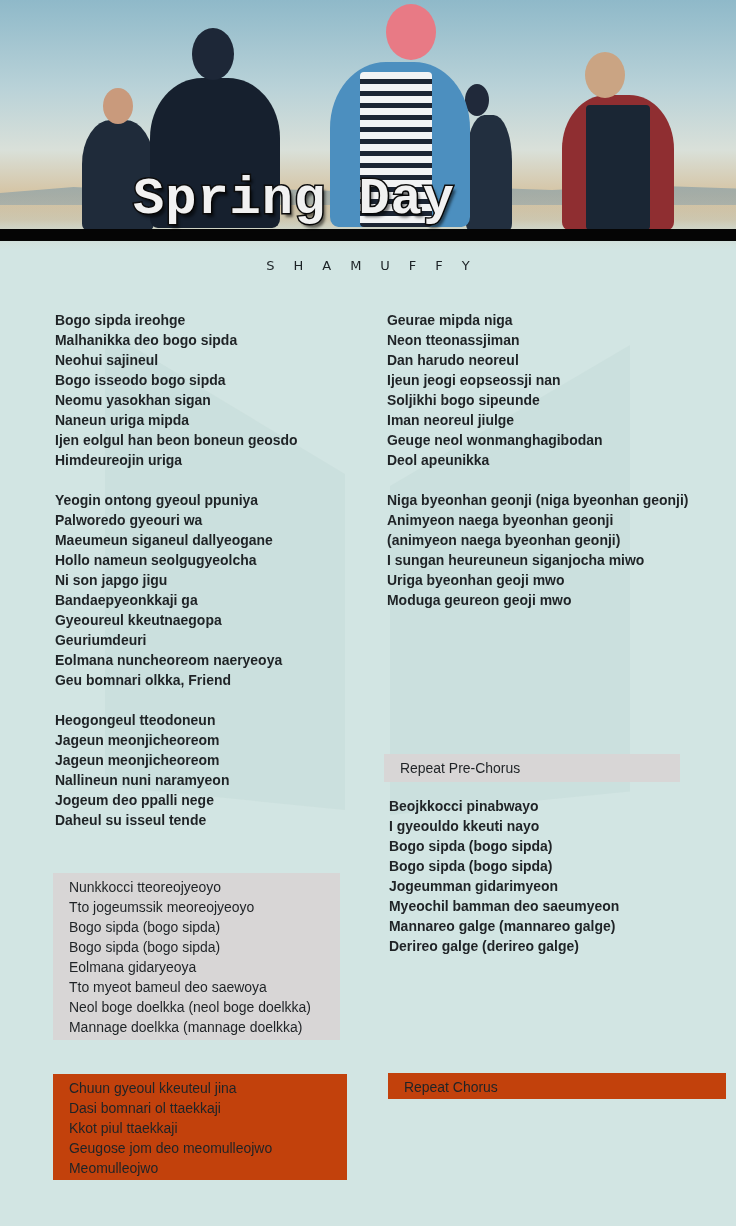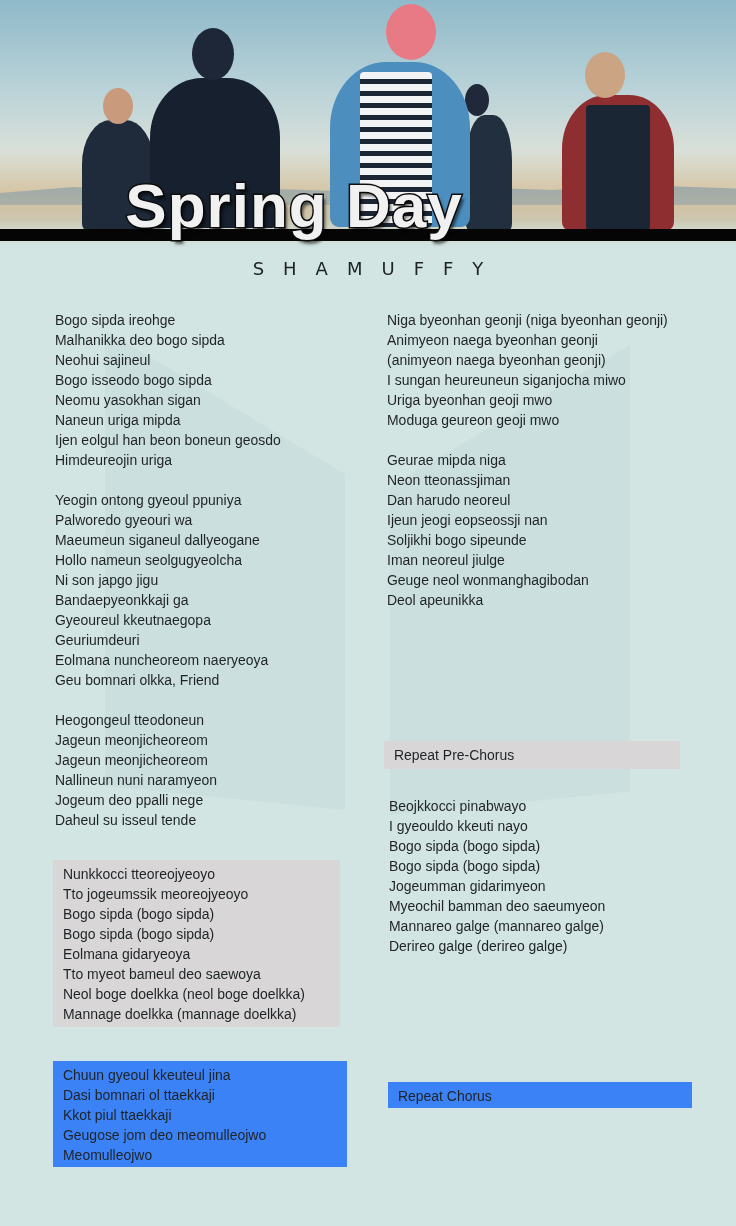--- a/index.html
+++ b/index.html
@@ -45,67 +45,67 @@
     .f5 { left: 562px; top: 95px; width: 112px; height: 135px; background: #8f2e31; }
     .f5b { left: 586px; top: 105px; width: 64px; height: 125px; background: #1a2634; border-radius: 4px; }
     .f5h { left: 585px; top: 52px; width: 40px; height: 46px; background: #caa483; }
 
     .title-bar {
       position: absolute; left: 0; top: 229px; width: 736px; height: 12px;
       background: #050505;
     }
     .title {
       position: absolute; left: 0; top: 170px; width: 588px; text-align: center;
-      font-family: Liberation Sans, sans-serif; font-weight: bold;
-      font-size: 62px; letter-spacing: 1px;
+      font-family: Liberation Mono, monospace; font-weight: bold;
+      font-size: 52px; letter-spacing: 1px;
       color: #f1f1f1;
       -webkit-text-stroke: 3px #0e0e0e;
       paint-order: stroke fill;
       text-shadow: 3px 4px 3px rgba(0,0,0,0.55);
     }
     .author {
       position: absolute; left: 0; top: 258px; width: 736px; text-align: center;
-      font-family: "DejaVu Sans", sans-serif; font-size: 18px;
+      font-family: "DejaVu Sans", sans-serif; font-size: 13px;
       letter-spacing: 19px; padding-left: 19px;
       color: #1c2226;
     }
 
     
     .watermark {
       position: absolute; opacity: 0.35; background: #bfd6d4;
     }
     .wm-left { left: 105px; top: 330px; width: 240px; height: 480px;
       clip-path: polygon(0 0, 100% 30%, 100% 100%, 0 95%); }
     .wm-right { left: 390px; top: 345px; width: 240px; height: 470px;
       clip-path: polygon(0 30%, 100% 0, 100% 95%, 0 100%); }
 
     
     .col { position: absolute; }
     .col-left { left: 55px; top: 310px; width: 300px; }
     .col-right { left: 387px; top: 310px; width: 340px; }
-    .stanza { margin-bottom: 20px; }
+    .stanza { margin-bottom: 20px; font-weight: bold; }
     .line {
       display: block;
       font-family: "Liberation Sans", sans-serif;
       font-size: 15.5px; line-height: 20px; height: 20px;
       white-space: nowrap;
       transform: scaleX(0.9); transform-origin: left center;
       color: #1f2326;
     }
     .hl {
-      position: absolute; padding: 4px 0 4px 10px;
+      position: absolute; padding: 4px 0 4px 16px; margin-top: 13px;
     }
     .hl-grey { background: #d8d6d6; }
-    .hl-blue { background: #3b82f6; }
+    .hl-blue { background: #c2410c; }
     .hl .line { padding-left: 0; }
 
     .prechorus { left: 53px; top: 860px; width: 287px; height: 167px; }
     .chorus { left: 53px; top: 1061px; width: 294px; height: 106px; }
     .repeat-pre { left: 384px; top: 741px; width: 296px; height: 28px; }
-    .repeat-chorus { left: 388px; top: 1082px; width: 304px; height: 26px; }
+    .repeat-chorus { left: 388px; top: 1060px; width: 338px; height: 26px; }
     .repeat-pre .line, .repeat-chorus .line { line-height: 20px; }
   </style>
 </head>
 <body>
 
 <div class="banner">
   <div class="banner-photo"></div>
   <div class="mountains"></div>
   <div class="figure f1"></div>
   <div class="fig-head f1h"></div>
@@ -174,37 +174,37 @@
 <div class="hl hl-blue chorus">
   <span class="line">Chuun gyeoul kkeuteul jina</span>
   <span class="line">Dasi bomnari ol ttaekkaji</span>
   <span class="line">Kkot piul ttaekkaji</span>
   <span class="line">Geugose jom deo meomulleojwo</span>
   <span class="line">Meomulleojwo</span>
 </div>
 
 <div class="col col-right">
   <div class="stanza">
-    <span class="line">Niga byeonhan geonji (niga byeonhan geonji)</span>
-    <span class="line">Animyeon naega byeonhan geonji</span>
-    <span class="line">(animyeon naega byeonhan geonji)</span>
-    <span class="line">I sungan heureuneun siganjocha miwo</span>
-    <span class="line">Uriga byeonhan geoji mwo</span>
-    <span class="line">Moduga geureon geoji mwo</span>
-  </div>
-  <div class="stanza">
     <span class="line">Geurae mipda niga</span>
     <span class="line">Neon tteonassjiman</span>
     <span class="line">Dan harudo neoreul</span>
     <span class="line">Ijeun jeogi eopseossji nan</span>
     <span class="line">Soljikhi bogo sipeunde</span>
     <span class="line">Iman neoreul jiulge</span>
     <span class="line">Geuge neol wonmanghagibodan</span>
     <span class="line">Deol apeunikka</span>
   </div>
+  <div class="stanza">
+    <span class="line">Niga byeonhan geonji (niga byeonhan geonji)</span>
+    <span class="line">Animyeon naega byeonhan geonji</span>
+    <span class="line">(animyeon naega byeonhan geonji)</span>
+    <span class="line">I sungan heureuneun siganjocha miwo</span>
+    <span class="line">Uriga byeonhan geoji mwo</span>
+    <span class="line">Moduga geureon geoji mwo</span>
+  </div>
 </div>
 
 <div class="hl hl-grey repeat-pre">
   <span class="line">Repeat Pre-Chorus</span>
 </div>
 
 <div class="col" style="left:389px; top:796px; width:340px;">
   <div class="stanza">
     <span class="line">Beojkkocci pinabwayo</span>
     <span class="line">I gyeouldo kkeuti nayo</span>

